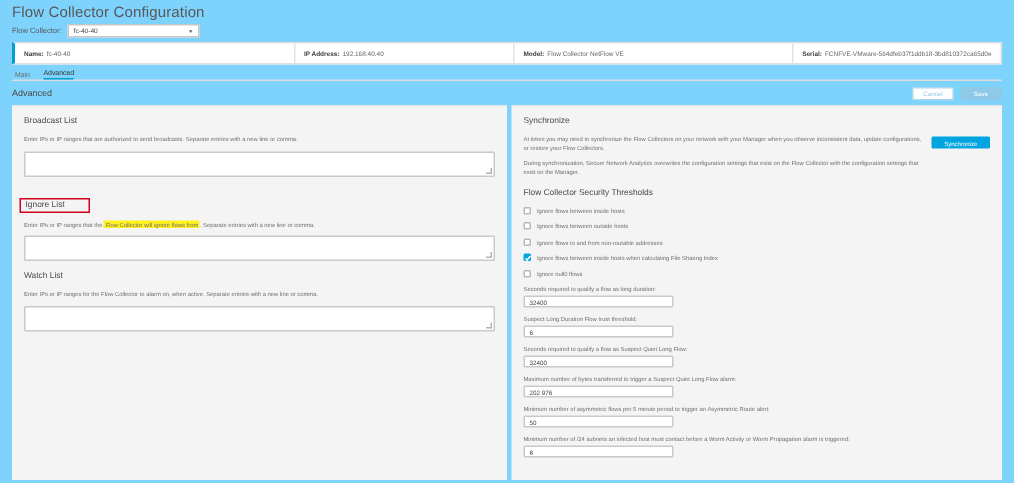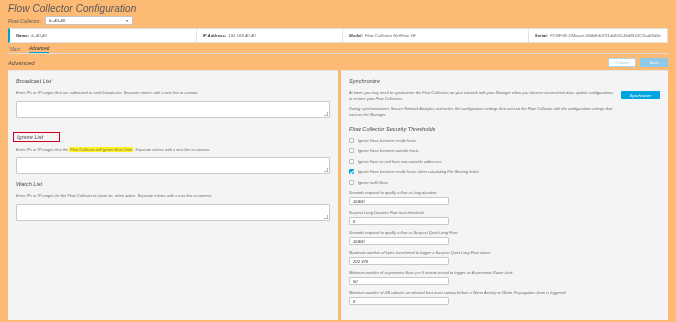--- a/index.html
+++ b/index.html
@@ -4,21 +4,21 @@
 <style>
   * { box-sizing: border-box; }
   html, body {
     margin: 0; padding: 0;
     width: 676px; height: 322px;
     background: #ffffff;
     font-family: "Liberation Sans", sans-serif;
     color: #3c3c3c;
     overflow: hidden;
   }
-  .page { position: relative; width: 676px; height: 322px; background:#fdba74;font-style:italic; }
+  .page { position: relative; width: 676px; height: 322px; background:#7dd3fc; }
 
   
   .pg-title {
     position:absolute; left:8px; top:3px;
     font-size:10px; color:#58585b; letter-spacing:.1px;
   }
   .fc-select-row {
     position:absolute; left:8px; top:16px;
     display:flex; align-items:center; gap:4px;
   }

